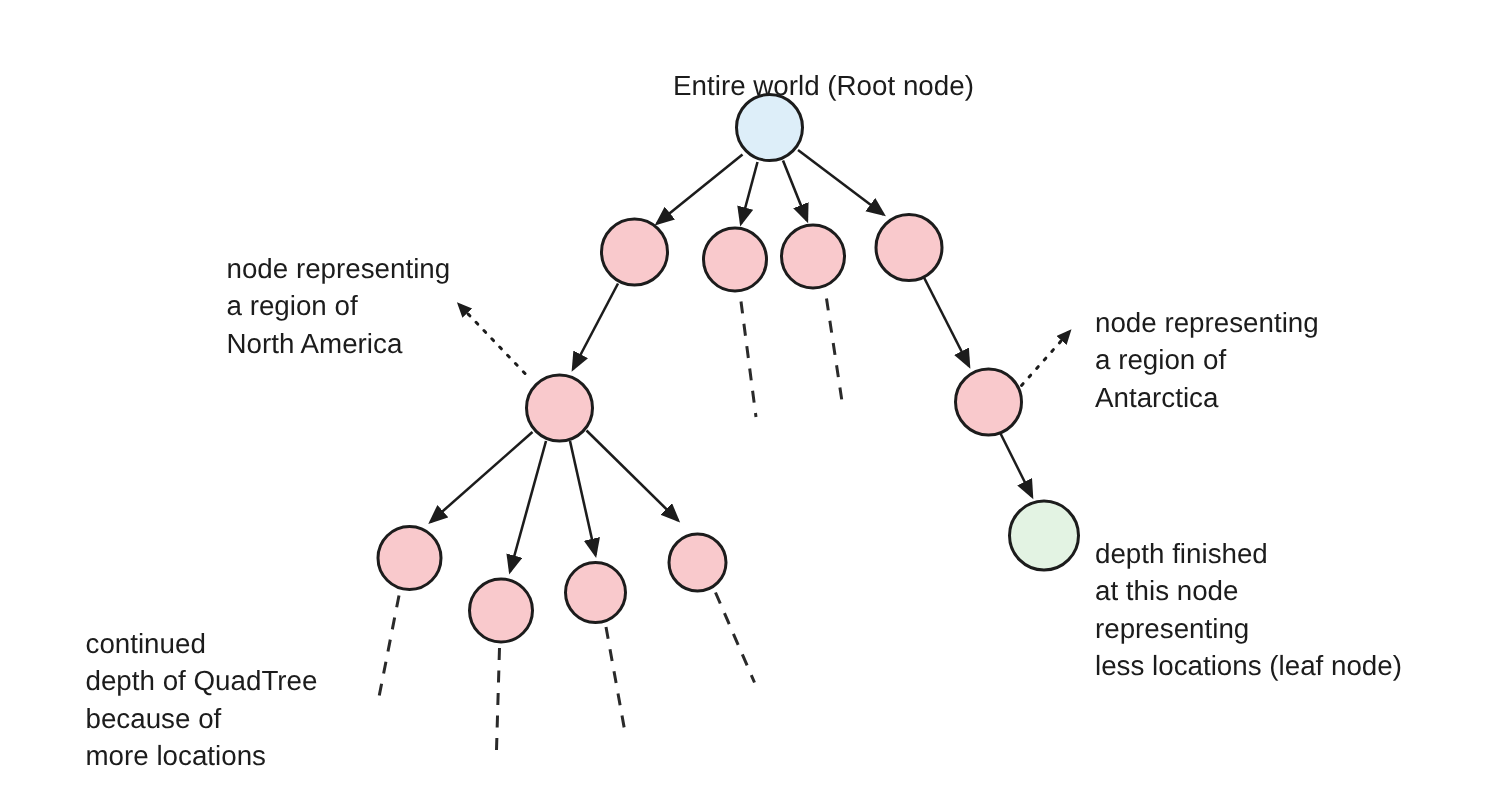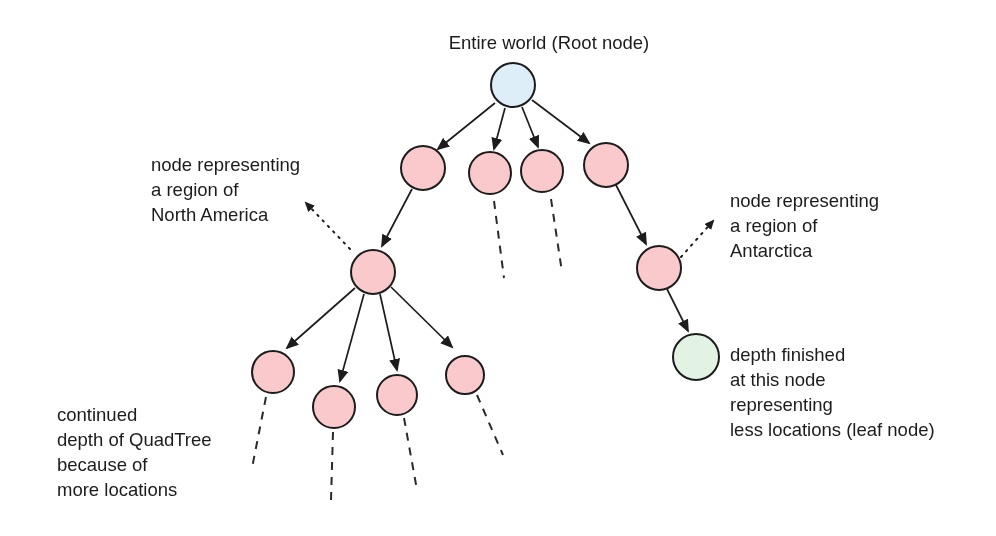--- a/index.html
+++ b/index.html
@@ -12,20 +12,21 @@
     color: #1c1c1c;
     overflow: hidden;
   }
   .diagram-svg { position: absolute; left: 0; top: 0; }
   .lbl {
     position: absolute;
     white-space: pre-line;
     font-size: 18.5px;
     line-height: 25px;
     color: #1c1c1c;
+    margin-top: 14px;
   }
   .lbl-title {
     left: 399px; top: 30px; width: 300px;
     text-align: center;
     white-space: nowrap;
   }
   .lbl-na   { left: 151px; top: 152px; }
   .lbl-ant  { left: 730px; top: 188px; }
   .lbl-leaf { left: 730px; top: 342px; }
   .lbl-cont { left: 57px;  top: 402px; }

